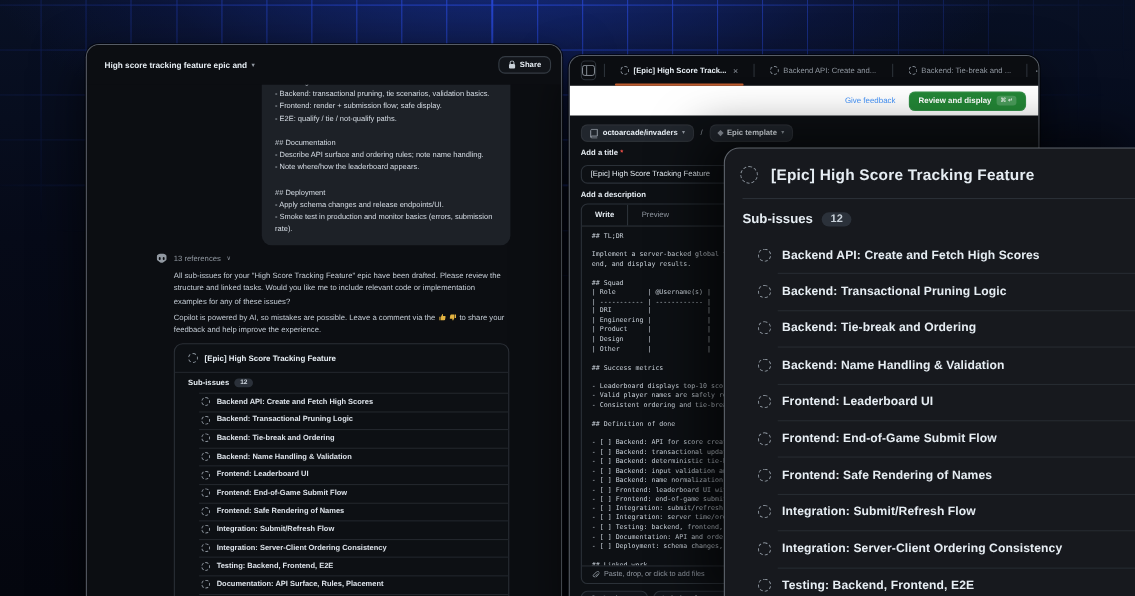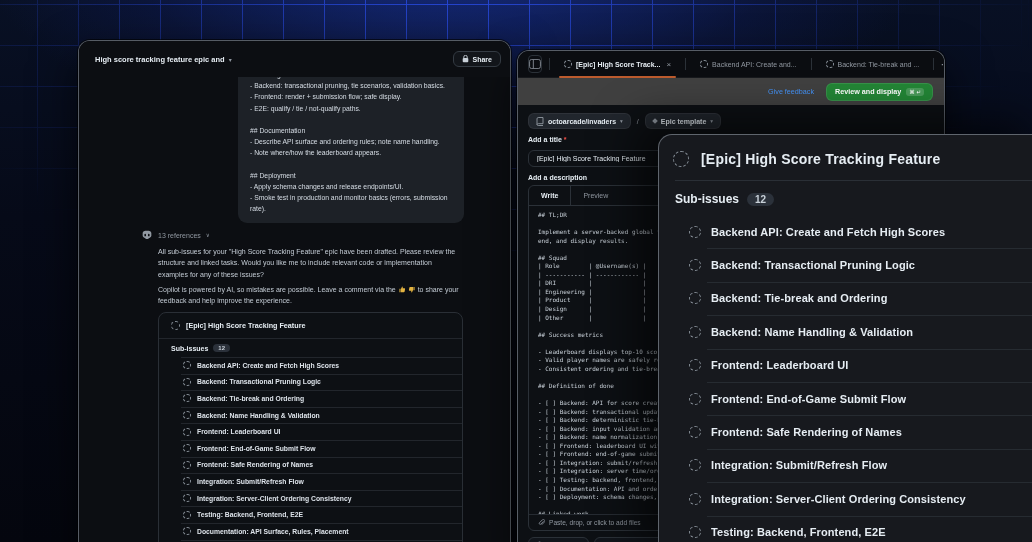--- a/index.html
+++ b/index.html
@@ -61,21 +61,21 @@
   .tab-sep { width:1px; height:12px; background:#2b3138; margin:0 7px; flex:none; }
   .tab { display:flex; align-items:center; gap:4px; height:27px; padding:0 7px; position:relative; }
   .tab .dash-ic { width:8px; height:8px; }
   .tab-label { font-size:7px; color:#9198a1; white-space:nowrap; }
   .tab.active .tab-label { color:#e6edf3; font-weight:bold; }
   .tab.active::after { content:""; position:absolute; left:2px; right:2px; bottom:0; height:2px;
     background:#bc5b2e; border-radius:2px; }
   .tab-close { color:#9198a1; font-size:8px; margin-left:2px; }
   #kebab { margin-left:auto; color:#9198a1; font-size:8px; letter-spacing:1.5px; font-weight:bold; }
   #actionbar { display:flex; align-items:center; justify-content:flex-end; gap:12px; height:27px;
-    background:#404040; padding:0 11px; }
+    background:#ffffff; padding:0 11px; }
   #give-feedback { font-size:7.2px; color:#4493f8; }
   #review-btn { display:flex; align-items:center; gap:5px; background:#238636; border:1px solid rgba(240,246,252,0.1);
     border-radius:6px; padding:3.5px 8px; color:#fff; font-size:7.2px; font-weight:bold; }
   #review-btn .kbd { background:rgba(255,255,255,0.18); border-radius:3px; font-size:5.5px; padding:1px 3px; font-weight:normal; }
   #form-area { position:relative; padding:8px 10px 0 10px; }
   #repo-row { display:flex; align-items:center; gap:6px; }
   .sel-pill { display:flex; align-items:center; gap:4px; background:#21262d; border:1px solid rgba(255,255,255,0.06);
     border-radius:6px; height:16px; padding:0 7px; font-size:7px; font-weight:600; color:#e6edf3; }
   .sel-pill .caret { color:#9198a1; font-size:5.5px; }
   #path-sep { color:#9198a1; font-size:7px; }

